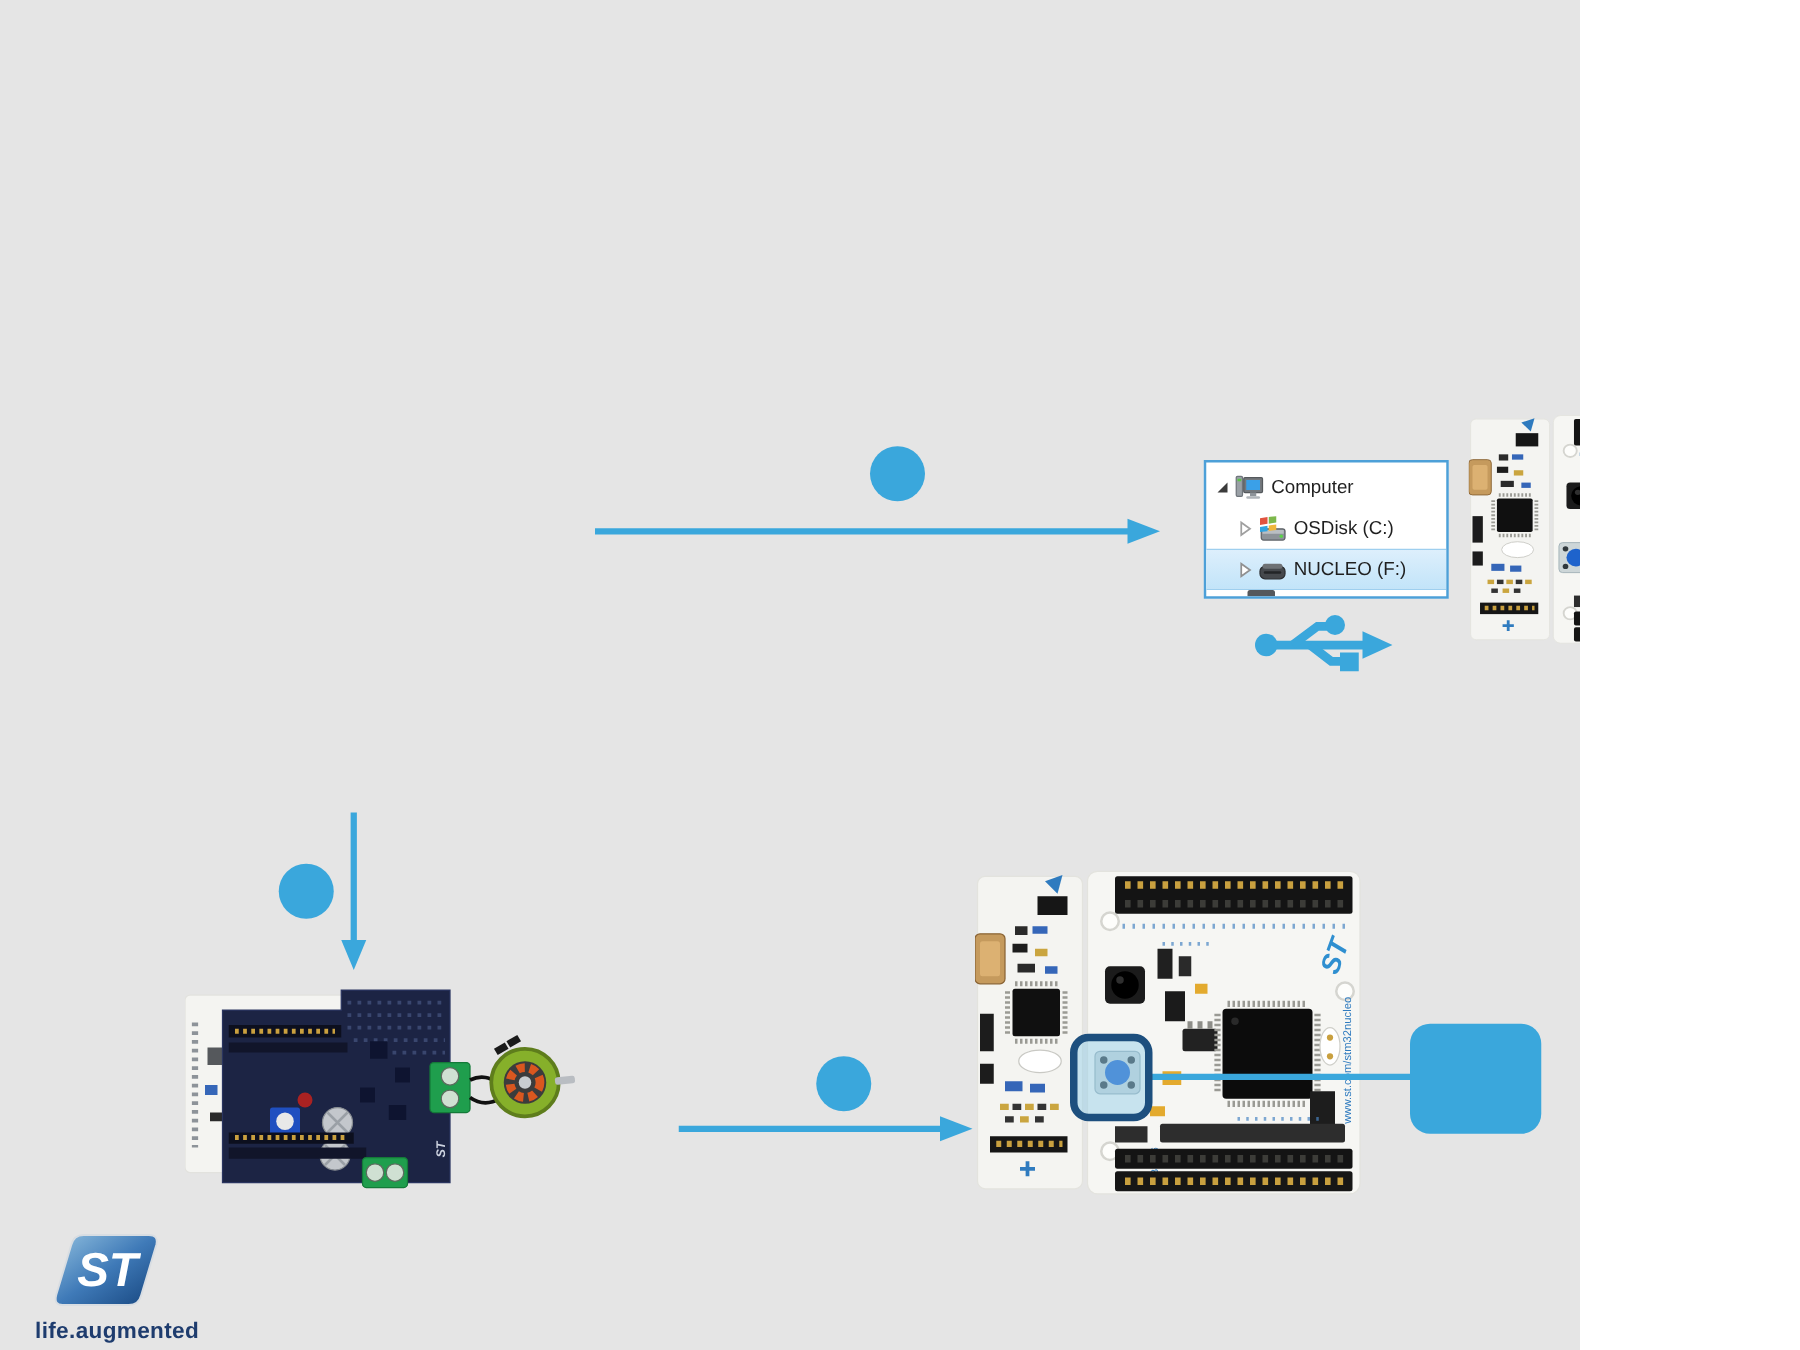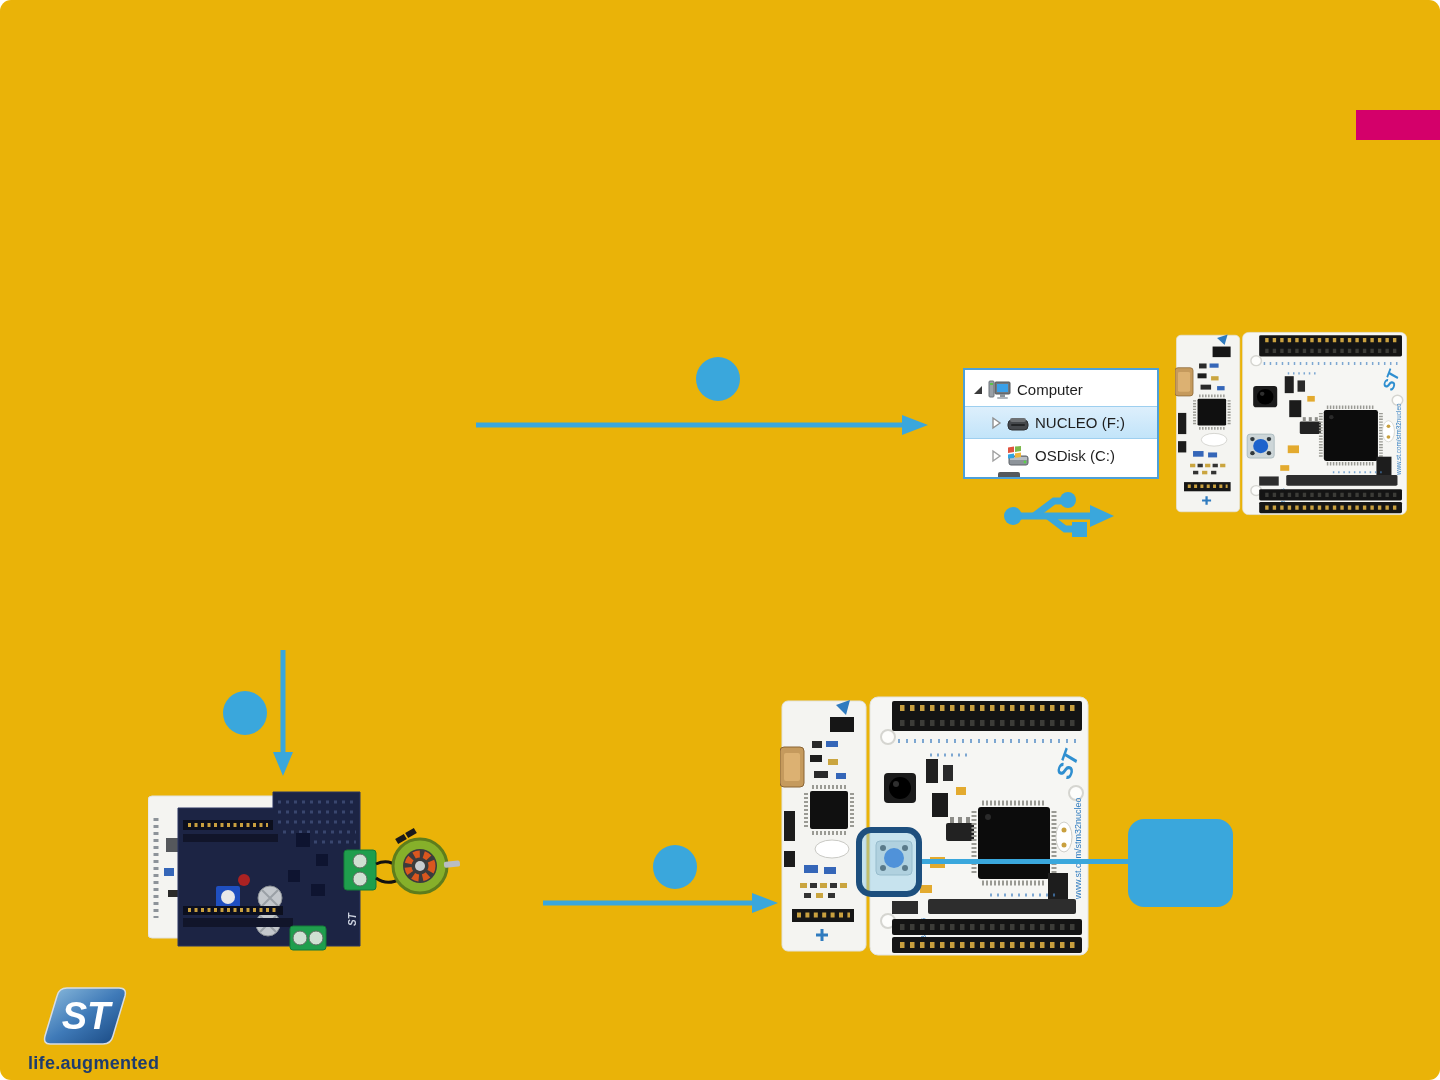--- a/index.html
+++ b/index.html
@@ -1,20 +1,20 @@
 <!DOCTYPE html>
 <html><head>
 <meta charset="utf-8">
 <style>
   * { margin:0; padding:0; box-sizing:border-box; }
   html,body { background:#ffffff; }
   body { font-family:"Liberation Sans", sans-serif; }
   .slide {
-    position:relative; width:1440px; height:1080px;
-    background:#eab308; overflow:hidden;border-radius:11px;
+    position:relative; width:1264px; height:1080px;
+    background:#e5e5e5; overflow:hidden;
   }
   .abs { position:absolute; }
 
   
   .pink-tab { left:1356px; top:110px; width:84px; height:30px; background:#D4006A; }
 
   
   .step-dot { width:44px; height:44px; border-radius:50%; background:#3AA7DC; }
   .dot1 { left:696px; top:357px; }
   .dot2 { left:223px; top:691px; }
@@ -178,47 +178,47 @@
       <svg class="exp-ico" viewBox="0 0 24 22">
         <rect x="1" y="2" width="5" height="16" rx="1" fill="#9aa0a6" stroke="#6f757b"></rect>
         <rect x="2" y="4" width="3" height="2" fill="#5bc24a"></rect>
         <rect x="7" y="3" width="15" height="12" rx="1" fill="#73787d" stroke="#55595d"></rect>
         <rect x="9" y="5" width="11" height="8" fill="#3aa0e8"></rect>
         <rect x="12" y="15" width="5" height="3" fill="#8d9399"></rect>
         <rect x="9" y="18" width="11" height="2" rx="1" fill="#b0b5ba"></rect>
       </svg>
       <span class="exp-label">Computer</span>
     </div>
-    <div class="exp-row selected">
-      <span class="exp-indent-child"></span>
-      <svg class="exp-tri" viewBox="0 0 14 14">
-        <polygon points="4,2 11,7 4,12" fill="#ffffff" stroke="#909090" stroke-width="1.4"></polygon>
-      </svg>
-      <svg class="exp-ico" viewBox="0 0 24 22">
-        <rect x="2" y="8" width="20" height="10" rx="4" fill="#45484c" stroke="#2c2e31"></rect>
-        <rect x="4" y="6" width="16" height="4" rx="2" fill="#6e7174"></rect>
-        <rect x="5" y="12" width="14" height="2" rx="1" fill="#232527"></rect>
-      </svg>
-      <span class="exp-label">NUCLEO (F:)</span>
-    </div>
     <div class="exp-row">
       <span class="exp-indent-child"></span>
       <svg class="exp-tri" viewBox="0 0 14 14">
         <polygon points="4,2 11,7 4,12" fill="#ffffff" stroke="#a0a0a0" stroke-width="1.4"></polygon>
       </svg>
       <svg class="exp-ico" viewBox="0 0 24 22">
         <rect x="3" y="11" width="19" height="9" rx="2" fill="#8d9399" stroke="#5f6368"></rect>
         <rect x="4" y="12" width="17" height="3" fill="#b9bec3"></rect>
         <circle cx="19" cy="17" r="1.4" fill="#5bd24a"></circle>
         <path d="M2,8 L8,7 L8,1.5 L2,2.5 Z" fill="#e0533f"></path>
         <path d="M9,7 L15,6 L15,1 L9,1.5 Z" fill="#7db84b"></path>
         <path d="M2,9.5 L8,8.5 L8,13 L2,13.5 Z" fill="#30a3e0"></path>
         <path d="M9,8.3 L15,7.5 L15,12 L9,12.8 Z" fill="#f0b73c"></path>
       </svg>
       <span class="exp-label">OSDisk (C:)</span>
+    </div>
+    <div class="exp-row selected">
+      <span class="exp-indent-child"></span>
+      <svg class="exp-tri" viewBox="0 0 14 14">
+        <polygon points="4,2 11,7 4,12" fill="#ffffff" stroke="#909090" stroke-width="1.4"></polygon>
+      </svg>
+      <svg class="exp-ico" viewBox="0 0 24 22">
+        <rect x="2" y="8" width="20" height="10" rx="4" fill="#45484c" stroke="#2c2e31"></rect>
+        <rect x="4" y="6" width="16" height="4" rx="2" fill="#6e7174"></rect>
+        <rect x="5" y="12" width="14" height="2" rx="1" fill="#232527"></rect>
+      </svg>
+      <span class="exp-label">NUCLEO (F:)</span>
     </div>
     <div class="exp-frag"></div>
   </div>
 
   <svg class="abs" style="left:1002px; top:484px;" width="112" height="60" viewBox="0 0 112 60">
     <g stroke="#3AA7DC" stroke-width="7" fill="none">
       <line x1="10" y1="32" x2="90" y2="32"></line>
       <path d="M32,32 L52,17 L62,17"></path>
       <path d="M46,32 L63,45 L70,45"></path>
     </g>

